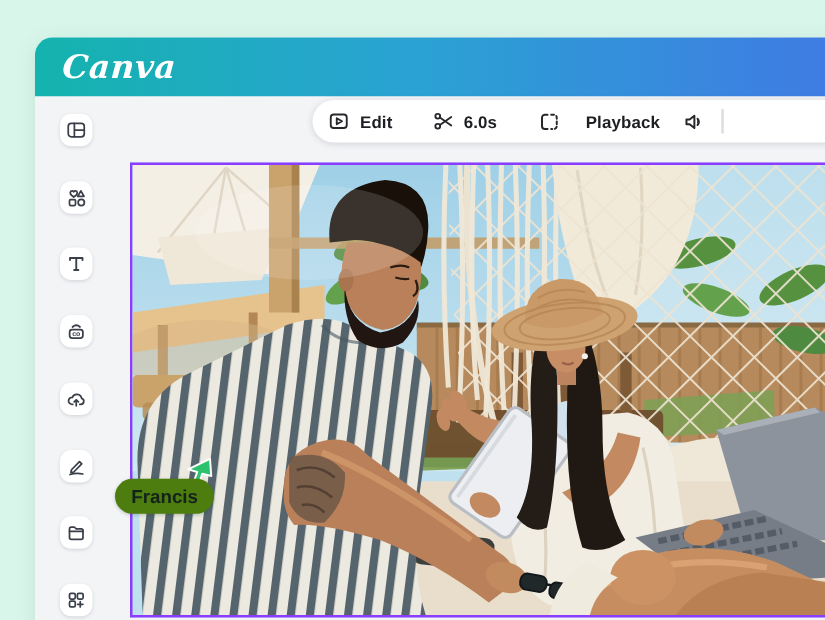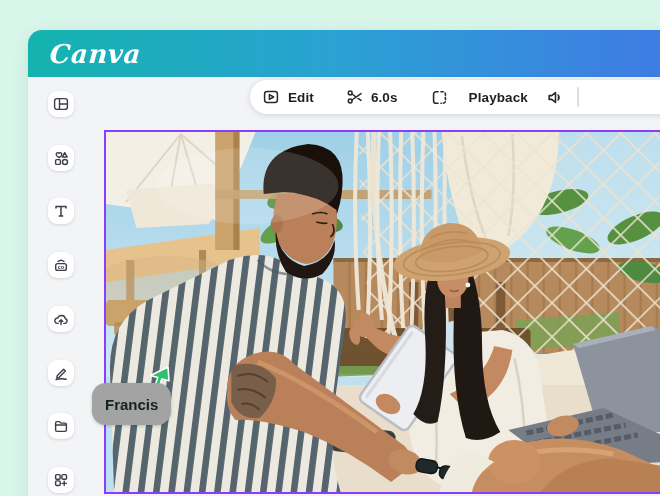--- a/index.html
+++ b/index.html
@@ -23,22 +23,22 @@
   .tb-item{display:flex;align-items:center;cursor:default;}
   .tb-item svg{flex:none;}
   .tb-divider{width:2px;height:20px;background:#dadde1;border-radius:1px;}
   .tic{stroke:#26282b;fill:none;stroke-width:1.5;stroke-linecap:round;stroke-linejoin:round;}
   
   .frame{position:absolute;left:104px;top:130px;width:562px;height:364px;border:2px solid #8b3dff;
          box-sizing:border-box;background:#bfe0ef;}
   .frame svg{display:block;width:100%;height:100%;}
   
   .cursor{position:absolute;left:146px;top:364px;width:26px;height:26px;}
-  .cursor-label{position:absolute;left:92px;top:383px;height:42px;padding:0 13px;border-radius:14px;
-                background:#a3a3a3;color:#14231a;font-size:15px;font-weight:bold;
+  .cursor-label{position:absolute;left:92px;top:383px;height:28px;padding:0 13px;border-radius:14px;
+                background:#4d7c0f;color:#14231a;font-size:15px;font-weight:bold;
                 display:flex;align-items:center;box-shadow:0 1px 3px rgba(20,60,40,.25);}
 </style>
 </head>
 <body>
 
 <div class="stage">
 
   <div class="window"></div>
 
   <div class="header">

